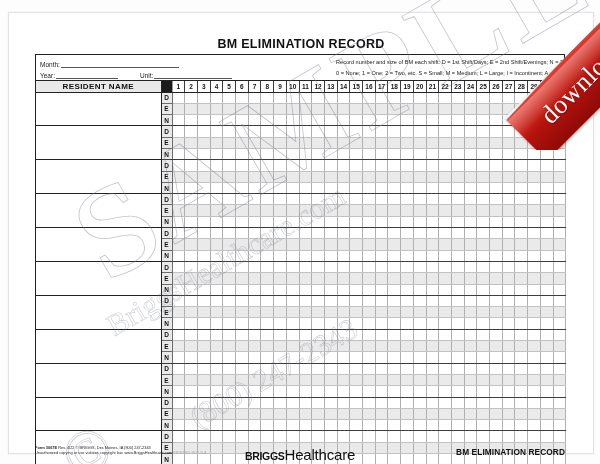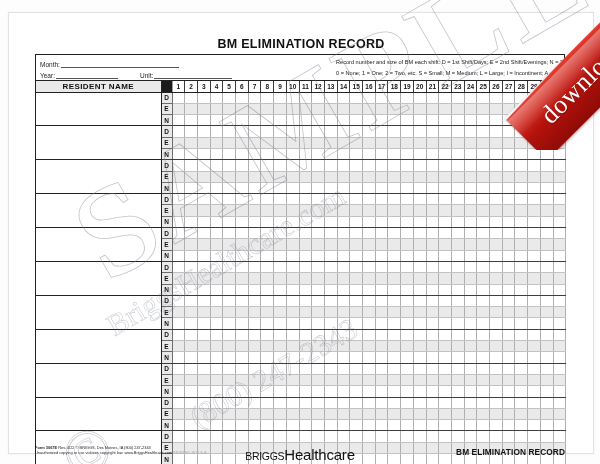--- a/index.html
+++ b/index.html
@@ -188,21 +188,21 @@
 
   #brand {
     position: absolute;
     left: 0; top: 3px;
     width: 530px;
     text-align: center;
     font-size: 10.5px;
     color: #111;
     letter-spacing: -.2px;
   }
-  #brand .b1 { font-weight: normal; letter-spacing: -.3px; }
+  #brand .b1 { font-weight: bold; letter-spacing: -.3px; }
   #brand .b2 { font-weight: normal; font-size: 15px; }
 
   #footer-title {
     position: absolute;
     right: 0; top: 4px;
     font-size: 8.3px;
     font-weight: bold;
     color: #111;
     letter-spacing: .1px;
     white-space: nowrap;

